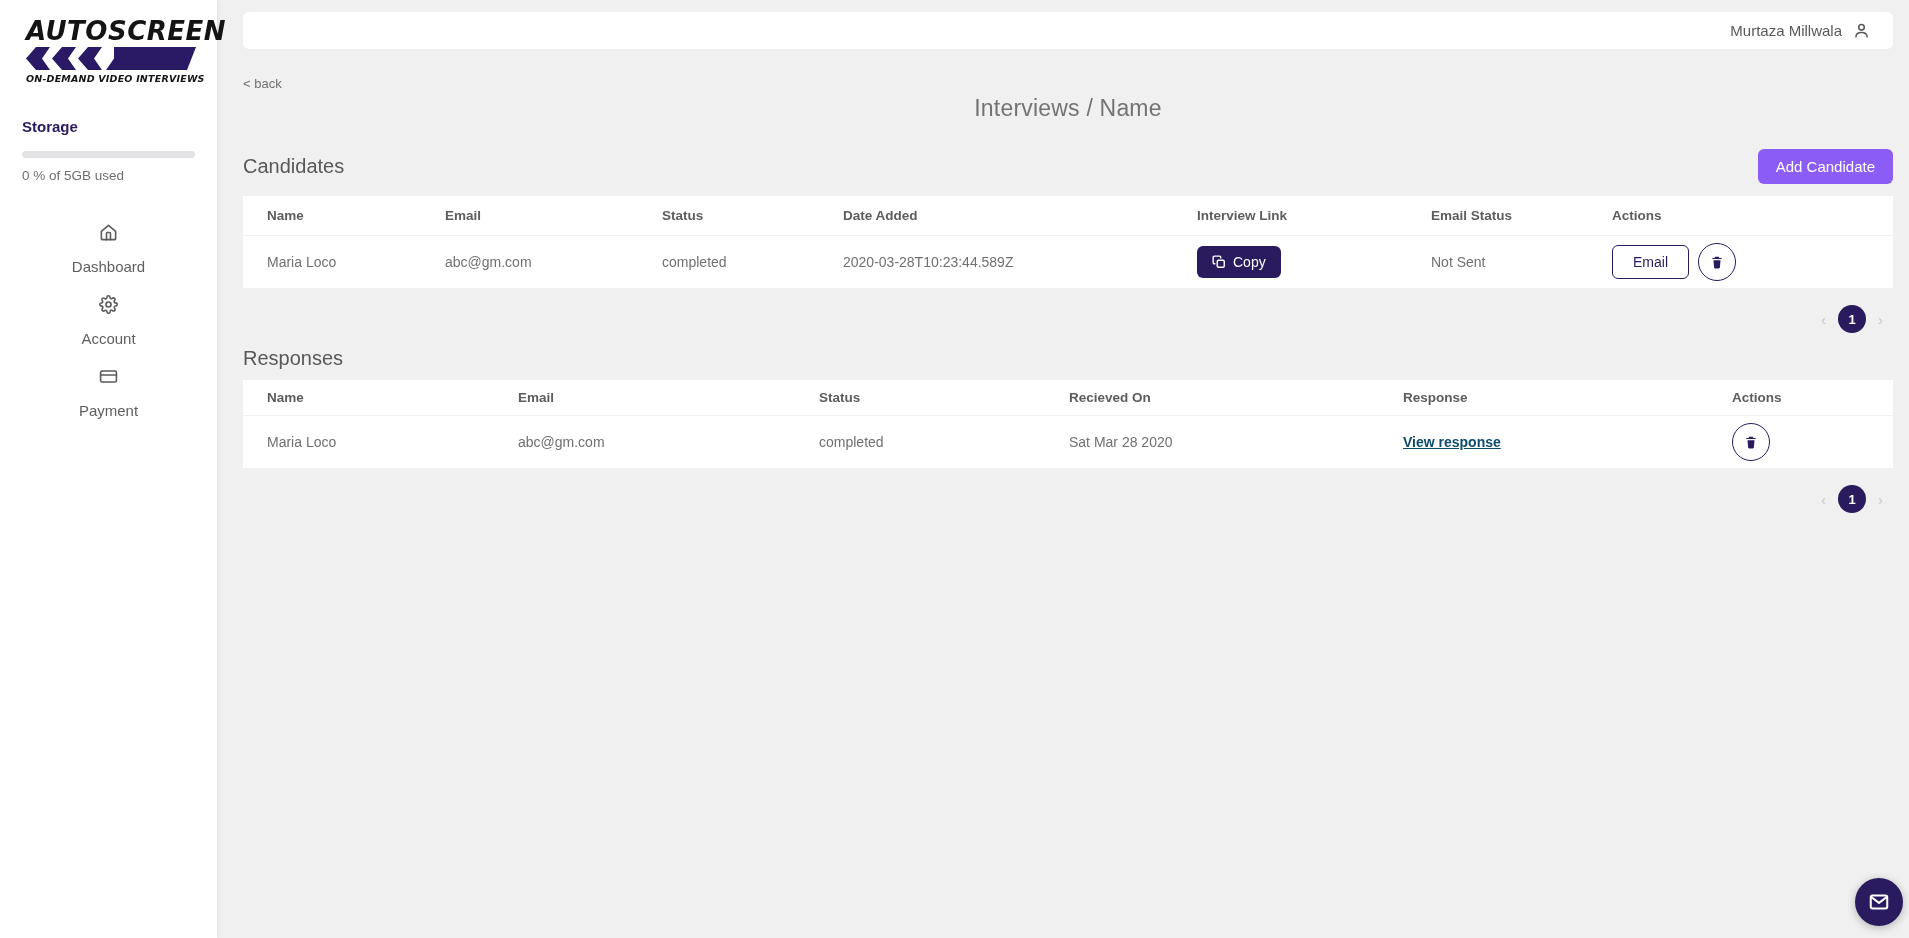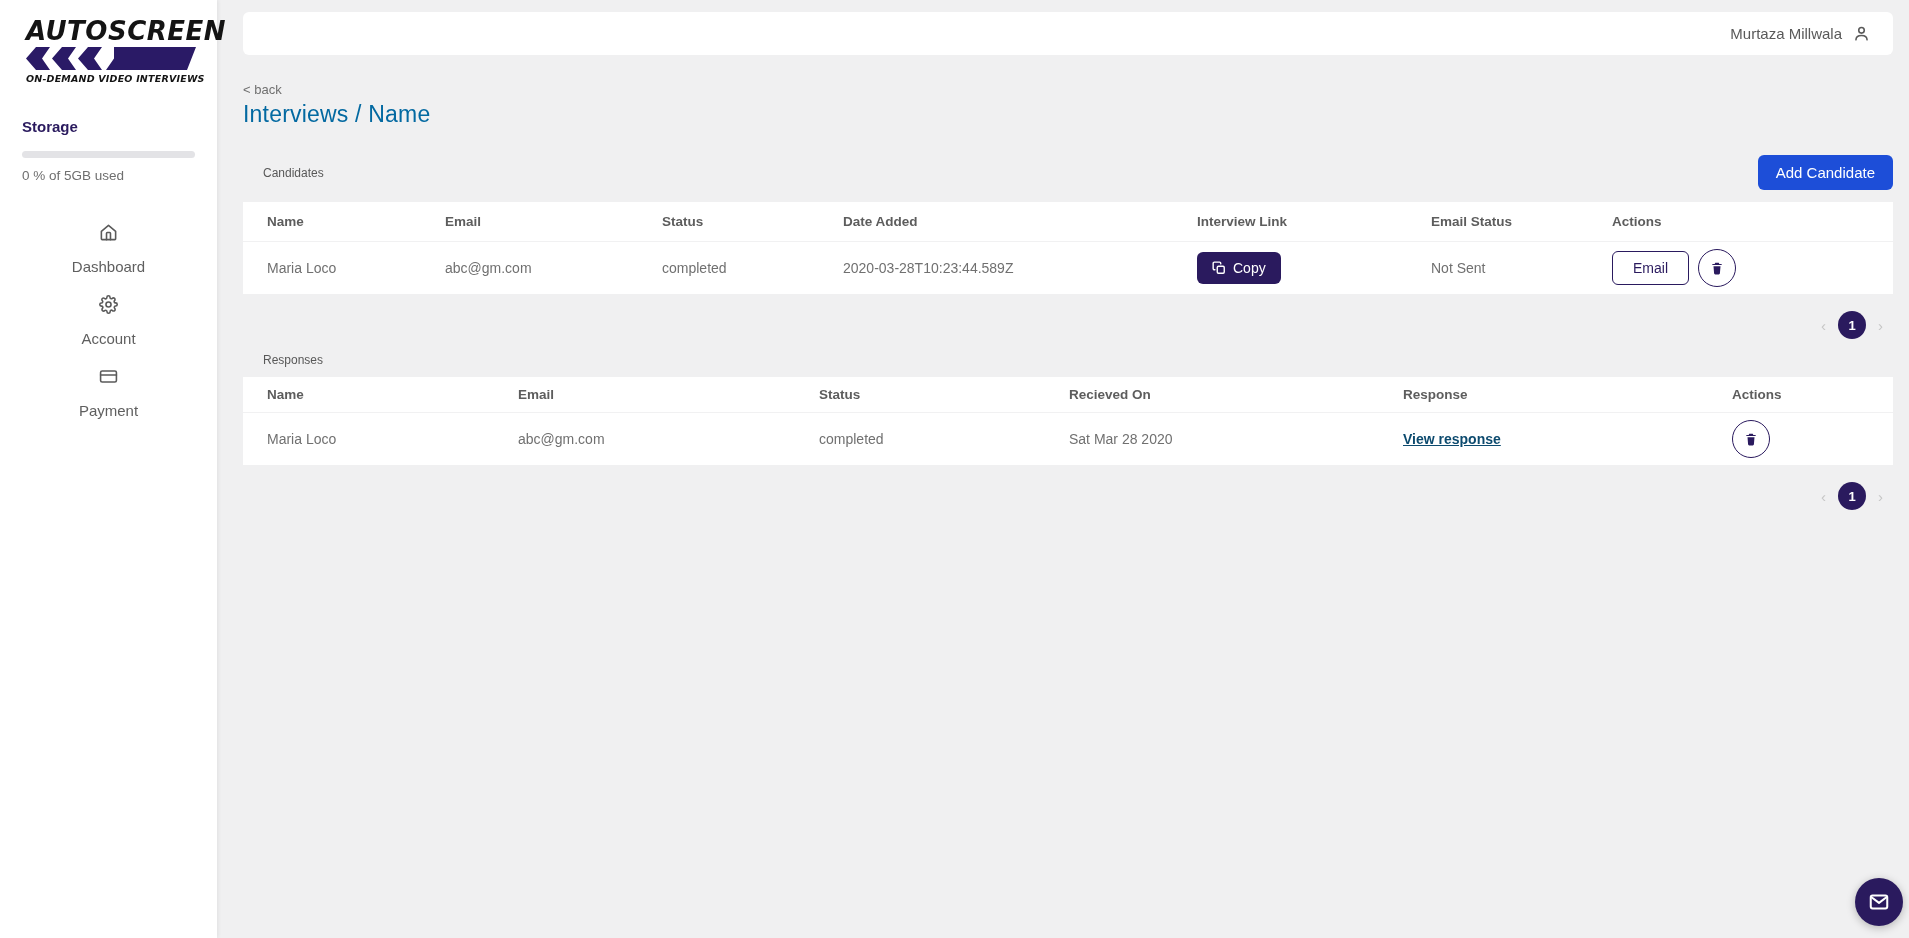--- a/index.html
+++ b/index.html
@@ -45,38 +45,38 @@
   .nav-item {
     display:flex; align-items:center; gap:16px;
     padding:10px 26px; cursor:pointer;
     color:#5f5f5f; font-size:15px;flex-direction:column;
   }
   .nav-item svg { flex:0 0 auto; }
 
   
   .main { position:absolute; left:217px; top:0; right:0; bottom:0; }
   .topbar {
-    margin:12px 16px 0 26px; height:43px;
+    margin:12px 16px 0 26px; height:37px;
     background:#ffffff; border-radius:6px;
     display:flex; align-items:center; justify-content:flex-end;
     padding:0 22px;
   }
   .user-chip { display:flex; align-items:center; gap:10px; cursor:pointer; }
   .user-name { font-size:15px; color:#595959; }
 
   .content { margin:0 16px 0 26px; }
   .back-link { margin-top:27px; font-size:13px; color:#6f6f6f; display:inline-block; cursor:pointer; }
-  .page-title { margin-top:3px; font-size:23px; color:#0369a1; font-weight:500; letter-spacing:0.2px; }
+  .page-title { margin-top:3px; font-size:23px; color:#737373; font-weight:500; letter-spacing:0.2px;text-align:center; }
 
   .section-head {
     margin-top:27px; display:flex; align-items:center; justify-content:space-between;
   }
-  .section-label { font-size:12px; color:#585858;margin-left:20px; }
+  .section-label { font-size:20px; color:#585858; }
   .btn-primary {
-    background:#1d4ed8; color:#ffffff; border:none; border-radius:6px;
+    background:#8b5cf6; color:#ffffff; border:none; border-radius:6px;
     font-size:15px; font-family:inherit; padding:9px 18px; cursor:pointer;
   }
 
   .card { background:#ffffff; margin-top:12px; }
   .tbl-header, .tbl-row { display:grid; align-items:center; padding-left:24px; }
   .cand .tbl-header, .cand .tbl-row {
     grid-template-columns:178px 217px 181px 354px 234px 181px 1fr;
   }
   .resp .tbl-header, .resp .tbl-row {
     grid-template-columns:251px 301px 250px 334px 329px 1fr;

